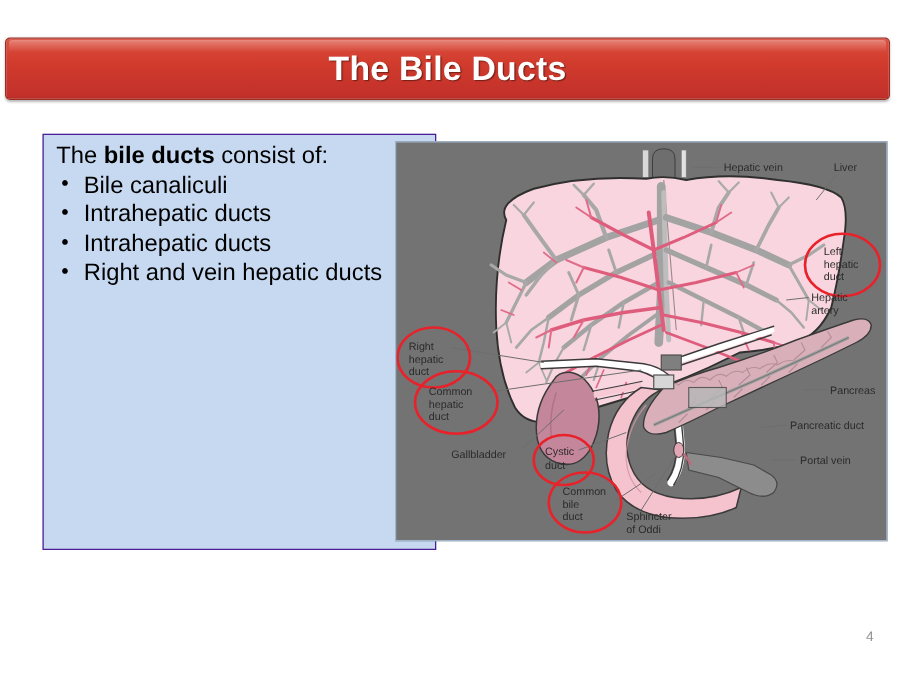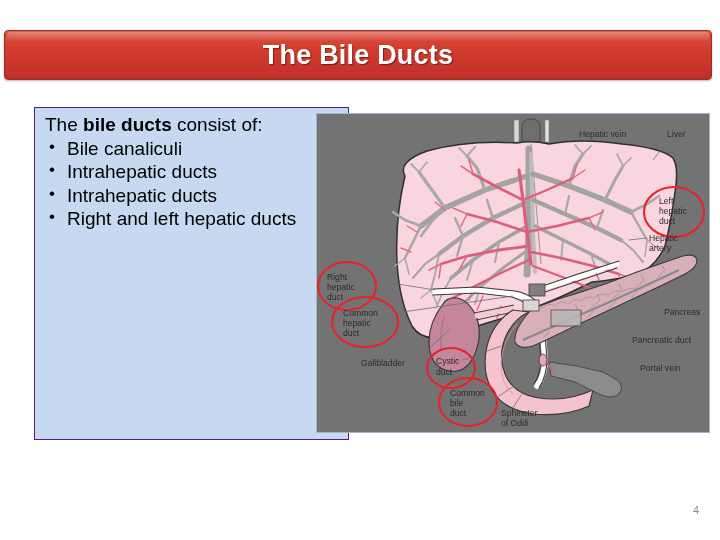--- a/index.html
+++ b/index.html
@@ -141,21 +141,21 @@
 <div id="title-bar">
   <span id="slide-title">The Bile Ducts</span>
 </div>
 
 <div id="text-panel">
   <div id="intro-line"><span>The </span><b>bile ducts</b><span> consist of:</span></div>
   <ul class="bullets">
     <li>Bile canaliculi</li>
     <li>Intrahepatic ducts</li>
     <li>Intrahepatic ducts</li>
-    <li>Right and left hepatic ducts</li>
+    <li>Right and vein hepatic ducts</li>
   </ul>
 </div>
 
 <div id="diagram-panel">
   <svg id="diagram-svg" width="392" height="318" viewBox="0 0 392 318" xmlns="http://www.w3.org/2000/svg">
 
     <g>
       <rect x="197" y="6" width="5" height="22" fill="#d8d8d8" stroke="#7a7a7a" stroke-width="0.6"></rect>
       <rect x="228" y="6" width="4" height="22" fill="#e2e2e2" stroke="#7a7a7a" stroke-width="0.6"></rect>
       <path d="M205,28 L205,13 Q205,5 214,5 Q223,5 223,13 L223,28 Z" fill="#6e6e6e" stroke="#3d3d3d" stroke-width="0.8"></path>

